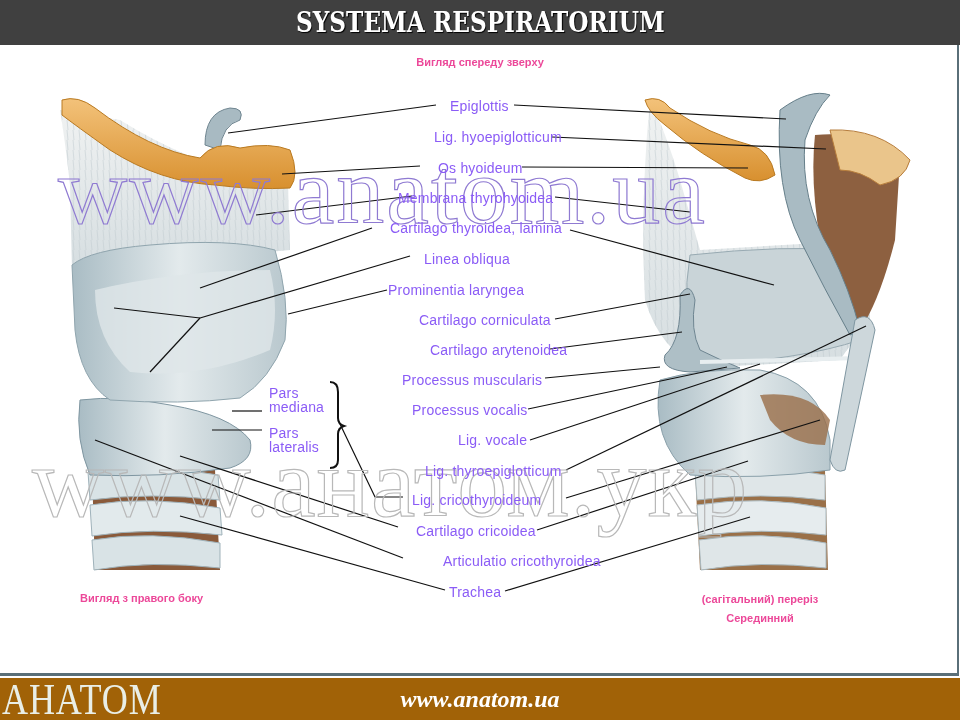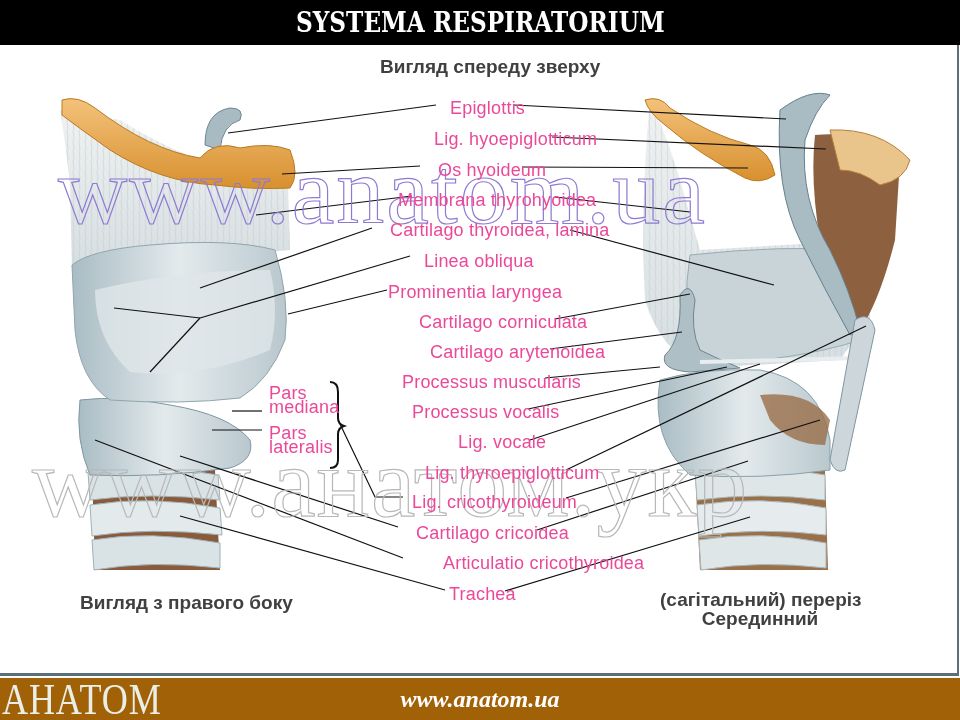--- a/index.html
+++ b/index.html
@@ -1,21 +1,21 @@
 <!DOCTYPE html>
 <html><head>
 <meta charset="utf-8">
 <style>
   * { margin: 0; padding: 0; box-sizing: border-box; }
   html, body { width: 960px; height: 720px; overflow: hidden; background: #ffffff; }
   body { position: relative; font-family: "Liberation Sans", sans-serif; }
 
   .header-bar {
     position: absolute; left: 0; top: 0; width: 960px; height: 45px;
-    background: #000000; display: flex; align-items: center; justify-content: center;
+    background: #404040; display: flex; align-items: center; justify-content: center;
   }
   .header-title {
     font-family: "DejaVu Serif", serif; font-weight: bold; color: #ffffff;
     font-size: 27px; letter-spacing: 0px; transform: scaleX(0.86);
     text-shadow: 1px 1px 1px #000;
   }
 
   .content { position: absolute; left: 0; top: 45px; width: 960px; height: 633px; background: #fff; }
   .content-frame {
     position: absolute; left: 0; top: 0; width: 959px; height: 631px;
@@ -30,26 +30,26 @@
     font-family: "Liberation Serif", serif; font-size: 44px; line-height: 44px;
     transform: scaleX(0.82); transform-origin: left center; letter-spacing: 1px;
   }
   .footer-url {
     position: absolute; left: 0; width: 960px; top: 8px; text-align: center;
     font-family: "Liberation Serif", serif; font-style: italic; font-weight: bold;
     color: #ffffff; font-size: 24px;
   }
 
   .label {
-    position: absolute; font-family: "Liberation Sans", sans-serif; font-size: 18px;
-    color: #ec4899; white-space: nowrap; letter-spacing: 0.2px;
+    position: absolute; font-family: "Liberation Sans", sans-serif; font-size: 14px;
+    color: #8b5cf6; white-space: nowrap; letter-spacing: 0.2px;
   }
   .caption {
-    position: absolute; font-family: "Liberation Sans", sans-serif; font-size: 19px;
-    color: #404040; font-weight: bold; text-align: center; white-space: nowrap;
+    position: absolute; font-family: "Liberation Sans", sans-serif; font-size: 11px;
+    color: #ec4899; font-weight: bold; text-align: center; white-space: nowrap;
   }
   .caption.multi { line-height: 19px; }
 
   svg.art { position: absolute; left: 0; top: 0; }
   .watermark {
     position: absolute; font-family: "Liberation Serif", serif; white-space: nowrap;
     color: transparent; pointer-events: none;
   }
   .wm1 { left: 58px; top: 135px; font-size: 96px; letter-spacing: 2px; -webkit-text-stroke: 1.2px #8f7ad2; }
   .wm2 { left: 32px; top: 425px; font-size: 100px; letter-spacing: 1px; -webkit-text-stroke: 1.2px #b8b8b8; }

